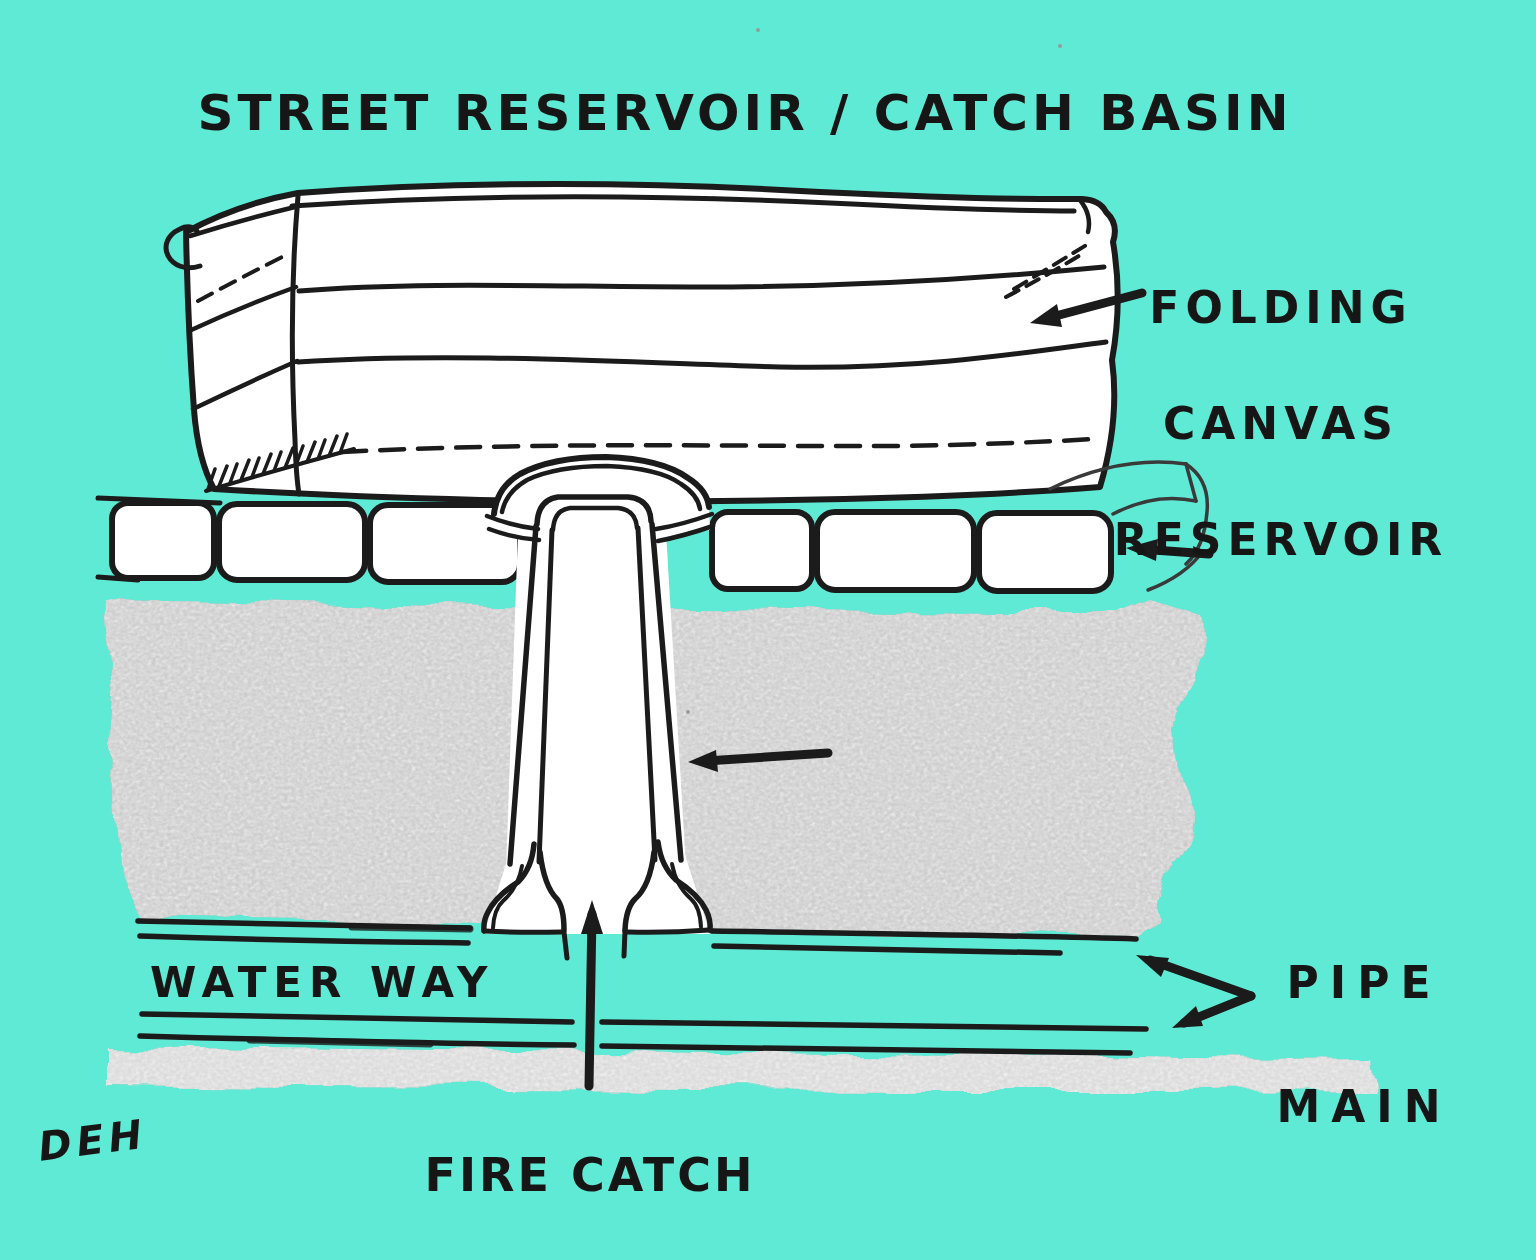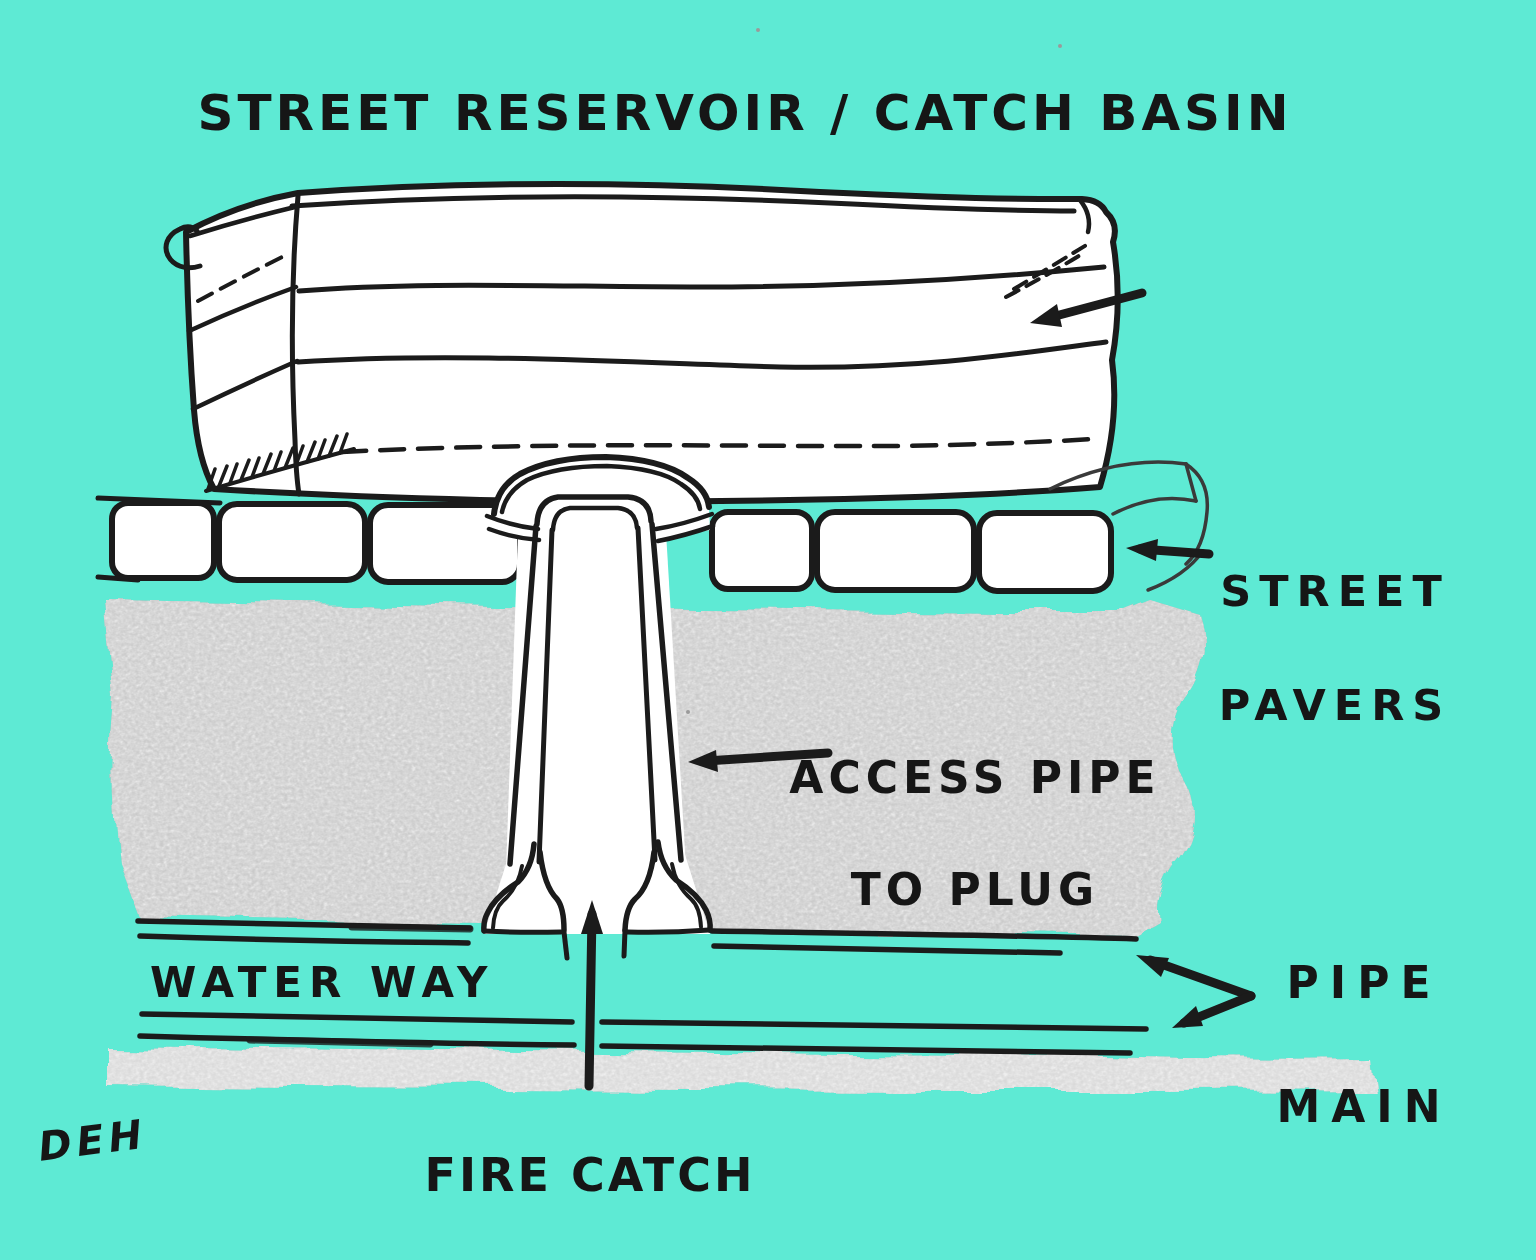--- a/index.html
+++ b/index.html
@@ -154,30 +154,27 @@
 
   <g fill="#9a9a9a">
     <circle cx="758" cy="30" r="2"></circle>
     <circle cx="1060" cy="46" r="2"></circle>
     <circle cx="688" cy="712" r="2"></circle>
   </g>
 </svg>
 
   <div class="lbl" id="title">STREET RESERVOIR / CATCH BASIN</div>
 
-
-  <div class="lbl center" id="lbl-pavers">
-    <span class="line">STREET</span>
-    <span class="line">PAVERS</span>
+  <div class="lbl center" id="lbl-folding">
+    <span class="line">FOLDING</span>
+    <span class="line">CANVAS</span>
+    <span class="line">RESERVOIR</span>
   </div>
 
-  <div class="lbl center" id="lbl-access">
-    <span class="line">ACCESS PIPE</span>
-    <span class="line">TO PLUG</span>
-  </div>
+
 
   <div class="lbl center" id="lbl-iron">
     <span class="line">PIPE</span>
     <span class="line">MAIN</span>
   </div>
 
   <div class="lbl" id="lbl-waterway">WATER WAY</div>
 
   <div class="lbl center" id="lbl-fireplug">
     <span class="line">FIRE CATCH</span>

